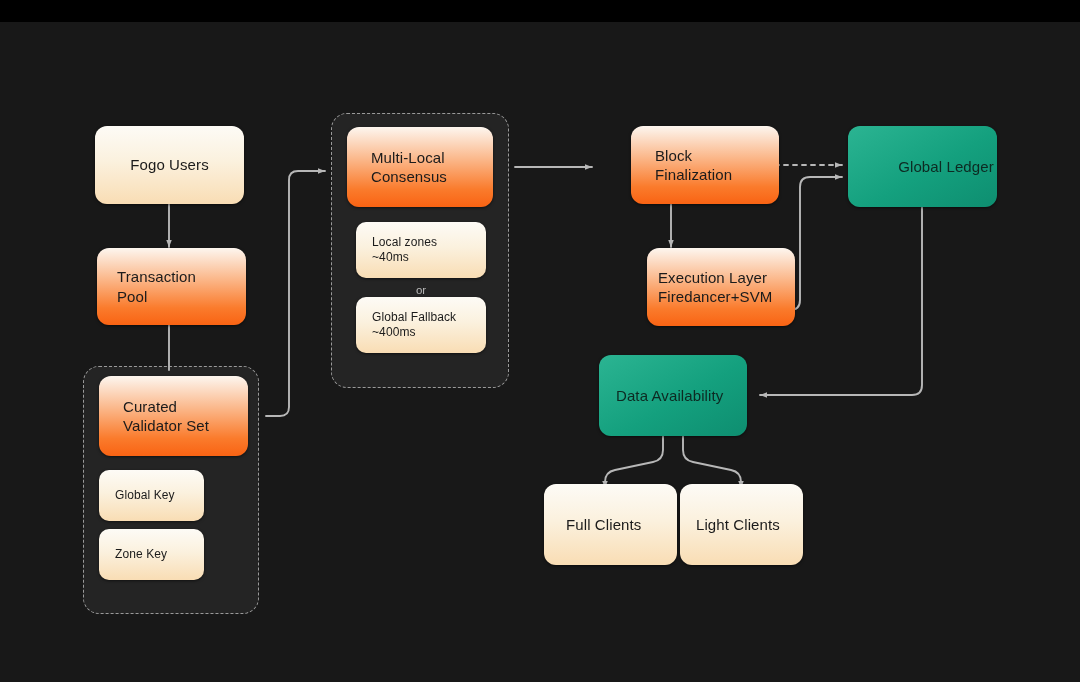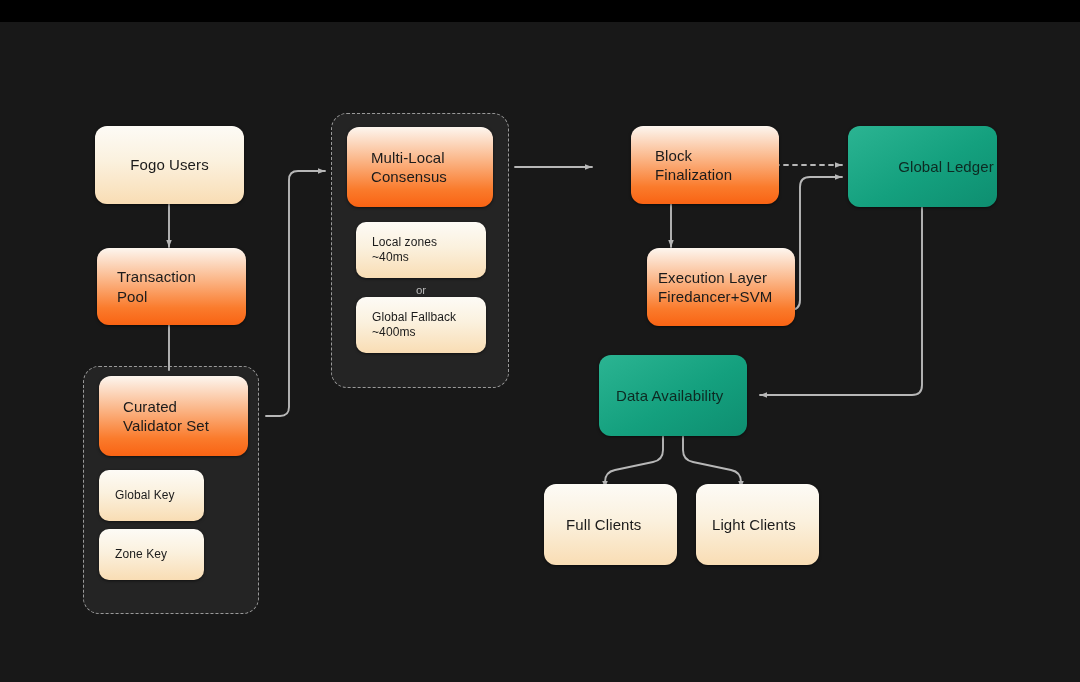--- a/index.html
+++ b/index.html
@@ -196,18 +196,18 @@
     </div>
 
     <div class="node teal" style="left:599px; top:333px; width:148px; height:81px; padding-left:17px; align-items:flex-start;">
       <span class="ln">Data Availability</span>
     </div>
 
     <div class="node cream" style="left:544px; top:462px; width:133px; height:81px; padding-left:22px; align-items:flex-start;">
       <span class="ln">Full Clients</span>
     </div>
 
-    <div class="node cream" style="left:680px; top:462px; width:123px; height:81px; padding-left:16px; align-items:flex-start;margin-left:16px;">
+    <div class="node cream" style="left:680px; top:462px; width:123px; height:81px; padding-left:16px; align-items:flex-start;">
       <span class="ln">Light Clients</span>
     </div>
 
   </div>
 </div>
 
 </body></html>

